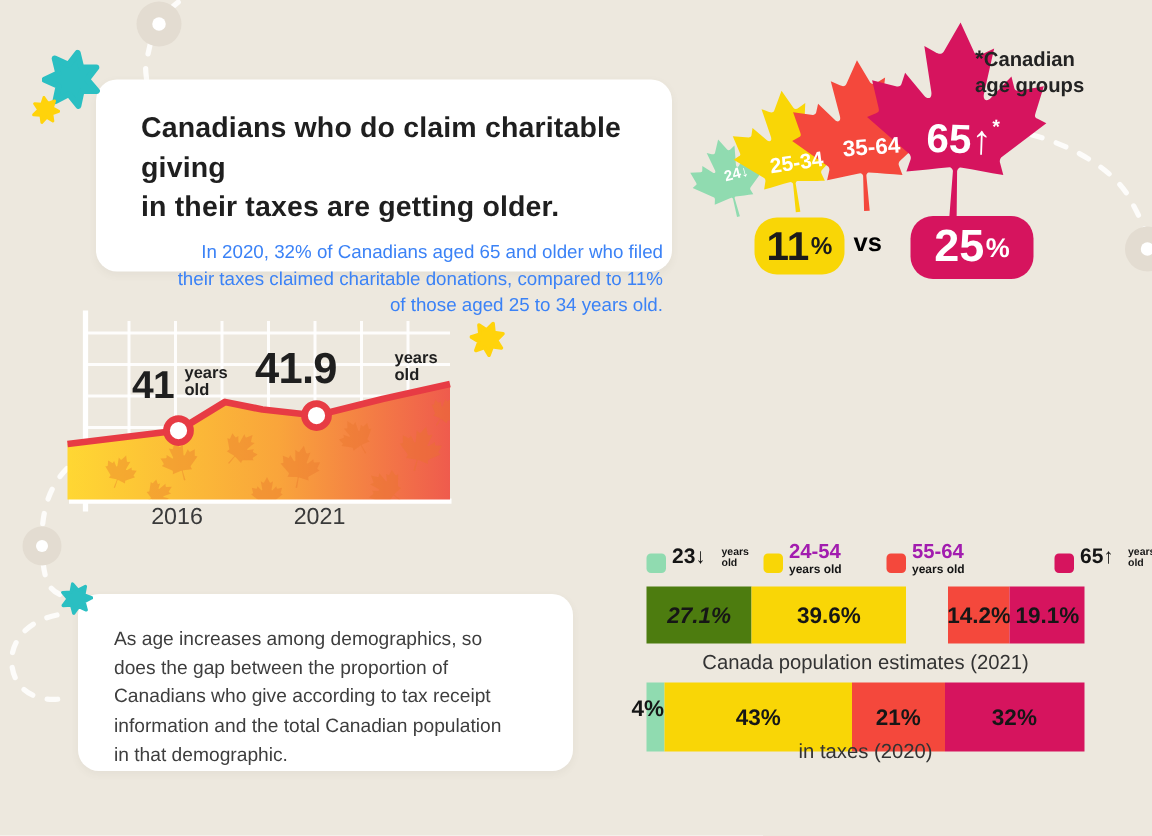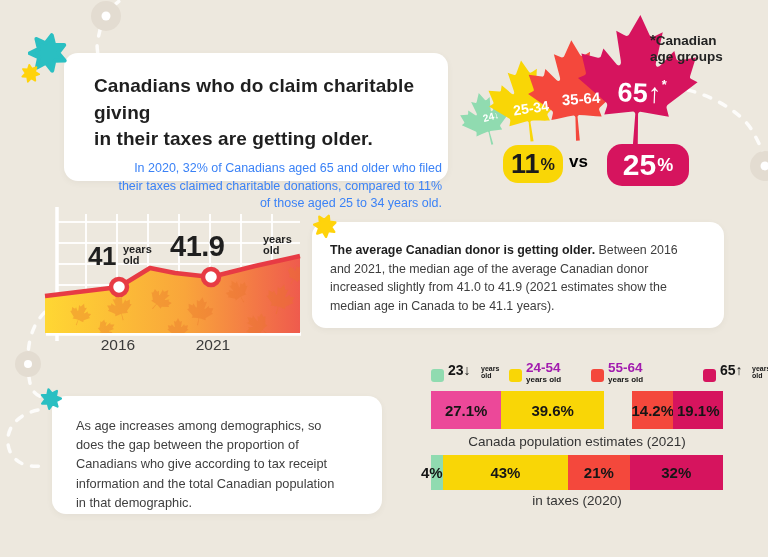--- a/index.html
+++ b/index.html
@@ -48,21 +48,21 @@
   
   .lg-sq{position:absolute;width:13px;height:13px;border-radius:3px;}
   .lg-num{position:absolute;font-size:14px;font-weight:800;color:#151515;}
   .lg-tiny{position:absolute;font-size:7px;font-weight:700;color:#151515;line-height:1.05;}
   .lg-col{position:absolute;line-height:1;}
   .lg-col .n{font-size:13.5px;font-weight:800;color:#a21caf;}
   .lg-col .s{font-size:8px;font-weight:700;color:#151515;margin-top:1px;}
   
   .stacked-bar{position:absolute;left:431px;width:292px;display:flex;}
   #bar-pop{top:391px;height:38px;}
-  #bar-don{top:455px;height:35px;}
+  #bar-don{top:455px;height:46px;}
   .stacked-bar>div{display:flex;align-items:center;justify-content:center;overflow:visible;}
   .stacked-bar span{font-size:15px;font-weight:700;color:#161616;white-space:nowrap;}
   #don-4pct{left:421px;top:464px;font-size:15px;font-weight:700;color:#161616;}
   .bar-caption{position:absolute;text-align:center;font-size:13.5px;color:#333;line-height:1.3;}
   #cap-pop{left:427px;top:433px;width:300px;}
   #cap-don{left:412px;top:492px;width:330px;}
 </style>
 </head>
 <body>
 
@@ -166,26 +166,20 @@
   <div class="xtick" id="tick-2021">2021</div>
 
   <div class="card" id="card-claim">
     <h1 class="pre">Canadians who do claim charitable giving
 in their taxes are getting older.</h1>
     <p class="pre">In 2020, 32% of Canadians aged 65 and older who filed
 their taxes claimed charitable donations, compared to 11%
 of those aged 25 to 34 years old.</p>
   </div>
 
-  <div class="card" id="card-donor">
-    <p><b>The average Canadian donor is getting older.</b> <span class="pre">Between 2016
-and 2021, the median age of the average Canadian donor
-increased slightly from 41.0 to 41.9 (2021 estimates show the
-median age in Canada to be 41.1 years).</span></p>
-  </div>
 
   <div class="card" id="card-gap">
     <p class="pre">As age increases among demographics, so
 does the gap between the proportion of
 Canadians who give according to tax receipt
 information and the total Canadian population
 in that demographic.</p>
   </div>
 
   <svg class="abs" width="40" height="40" viewBox="-110 -110 220 220" style="left:28px;top:33px">
@@ -240,21 +234,21 @@
     </div>
     <div class="lg-sq" style="left:703px;top:369px;background:#D6145E"></div>
     <div class="lg-num" style="left:720px;top:362px"><span>65</span><span>↑</span></div>
     <div class="lg-tiny" style="left:752px;top:365px">
       <div>years</div>
       <div>old</div>
     </div>
   </div>
 
   <div class="stacked-bar" id="bar-pop">
-      <div style="width: 27.1%; background: #ec4899;">
+      <div style="width: 27.1%; background: #4d7c0f; font-style: italic;">
         <span>27.1%</span>
       </div>
       <div style="width: 39.6%; background: rgb(249, 214, 6);">
         <span>39.6%</span>
       </div>
       <div style="width: 14.2%; background: rgb(244, 72, 60); margin-left: 28px;">
         <span>14.2%</span>
       </div>
       <div style="width: 19.1%; background: rgb(214, 20, 94);">
         <span>19.1%</span>

